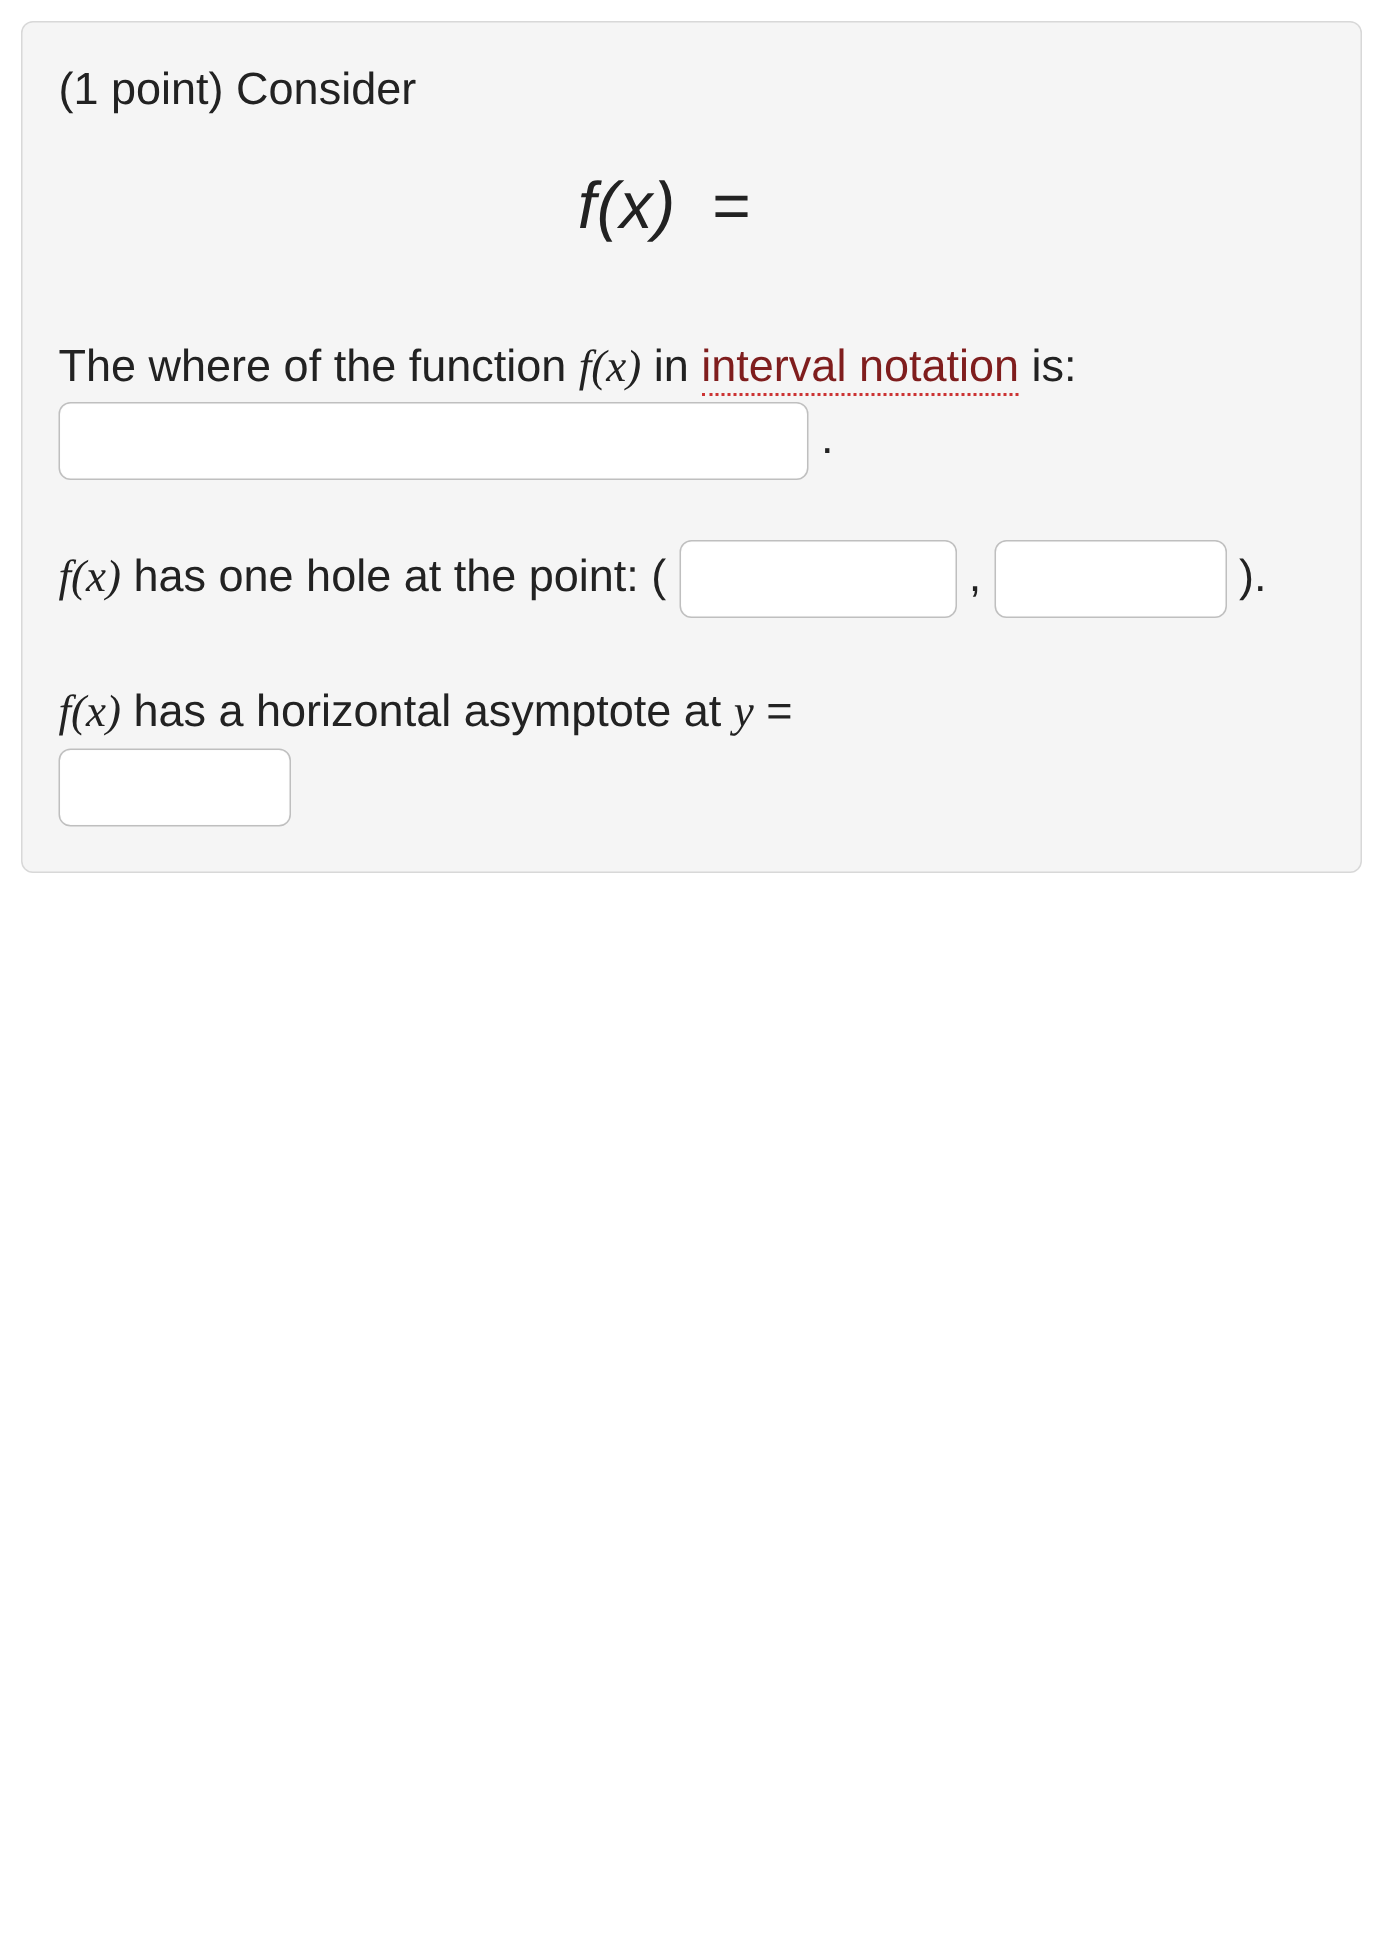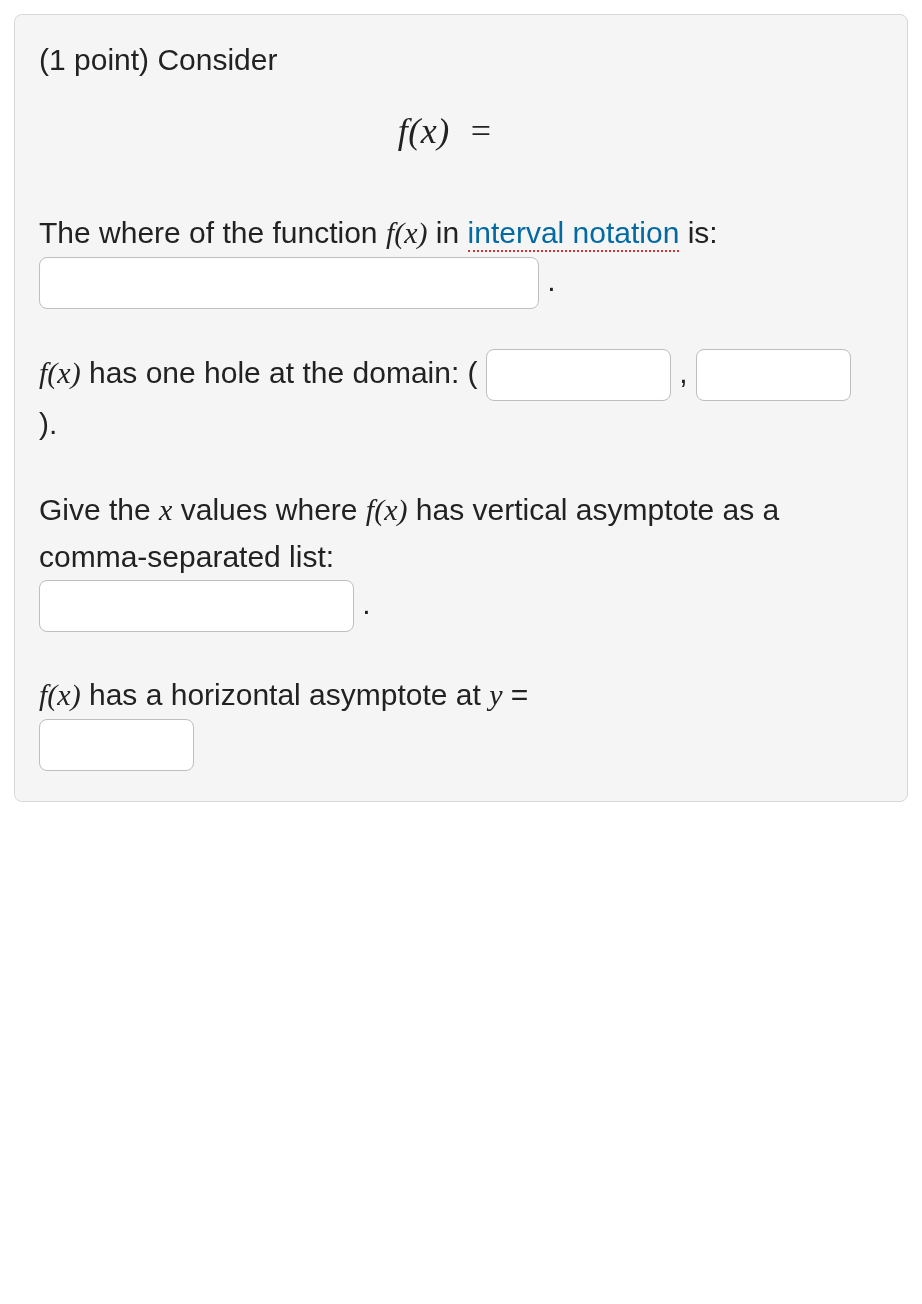--- a/index.html
+++ b/index.html
@@ -16,22 +16,22 @@
     border-radius: 8px;
     padding: 22px 40px 30px 24px;
     font-size: 30px;
     line-height: 1.55;
   }
   .intro {
     margin-bottom: 18px;
   }
   .formula {
     text-align: center;
-    font-family: Liberation Serif, serif;
-    font-size: 36px;
+    font-family: Liberation Sans, sans-serif;
+    font-size: 44px;
     margin: 10px 0 50px 0;
     white-space: nowrap;
   }
   .formula .lhs {
     display: inline-block;
     vertical-align: middle;
     font-style: italic;
     letter-spacing: 0.5px;
     margin-right: 4px;
   }
@@ -56,21 +56,21 @@
     font-size: 0.65em;
     vertical-align: 0.6em;
     font-style: normal;
   }
   .rm { font-style: normal; }
   .mathit {
     font-family: "Cambria Math", "STIXGeneral", "Times New Roman", serif;
     font-style: italic;
   }
   .link {
-    color: #0369a1;
+    color: #7f1d1d;
     border-bottom: 2px dotted #cc3333;
     padding-bottom: 1px;
     cursor: pointer;
   }
   .para {
     margin-bottom: 40px;
   }
   input.answer {
     font-size: 28px;
     height: 52px;
@@ -101,26 +101,22 @@
     </span>
   </div>
 
   <div class="para">
     <span>The where of the function </span><span class="mathit">f(x)</span><span> in </span><span class="link">interval notation</span><span> is: </span>
     <input class="answer w-lg" style=""><span> .</span>
   </div>
 
 
   <div class="para">
-    <span class="mathit">f(x)</span><span> has one hole at the domain: ( </span><input class="answer w-xs" style=""><span> , </span><input class="answer w-xxs" style=""><span> ).</span>
+    <span class="mathit">f(x)</span><span> has one hole at the point: ( </span><input class="answer w-xs" style=""><span> , </span><input class="answer w-xxs" style=""><span> ).</span>
   </div>
 
-  <div class="para">
-    <span>Give the </span><span class="mathit">x</span><span> values where </span><span class="mathit">f(x)</span><span> has vertical asymptote as a comma-separated list: </span><br>
-    <input class="answer w-sm" style=""><span> .</span>
-  </div>
 
   <div class="para" style="margin-bottom:0">
     <span class="mathit">f(x)</span><span> has a horizontal asymptote at </span><span class="mathit">y</span><span> = </span><br>
     <input class="answer w-xxs" style="">
   </div>
 
 </div>
 
 </body></html>

